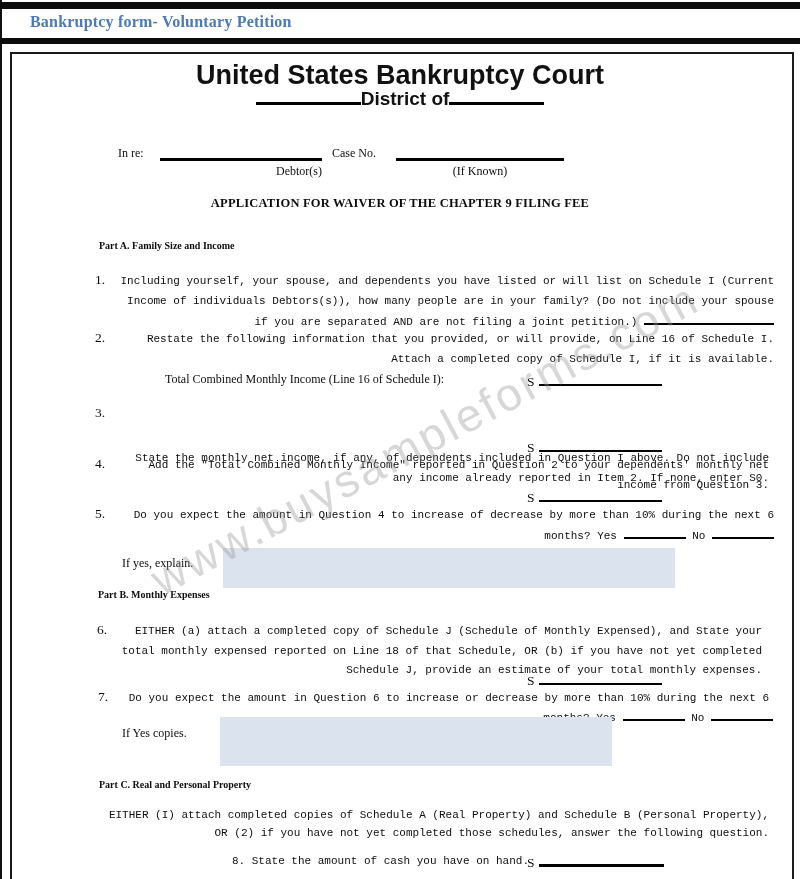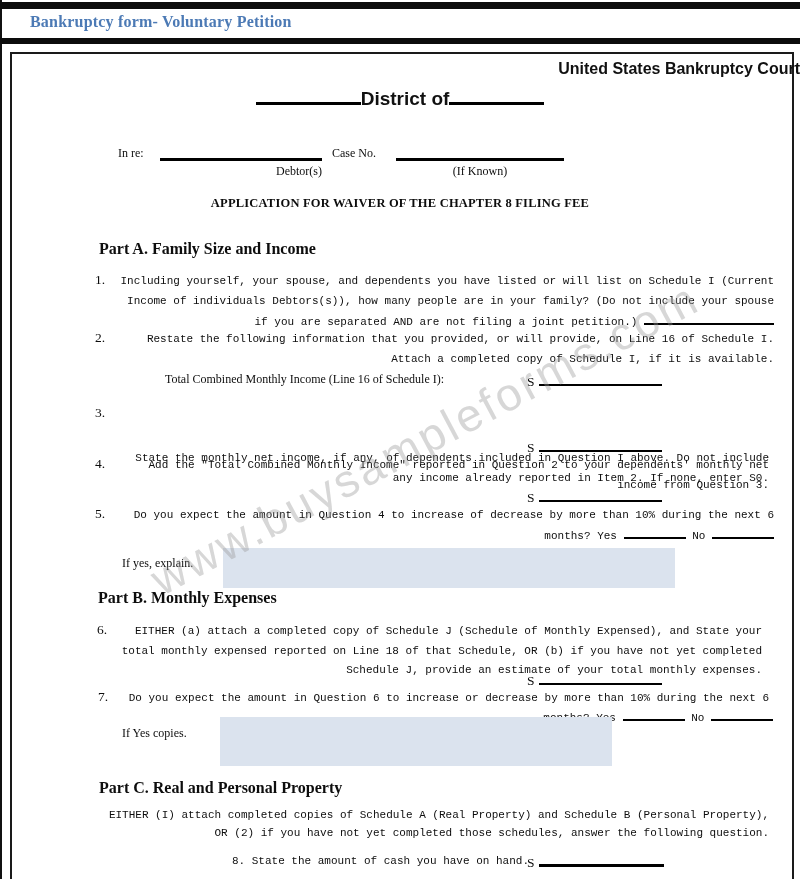--- a/index.html
+++ b/index.html
@@ -18,42 +18,42 @@
     color:#4c7ab5;letter-spacing:.2px;
   }
   
   .form-box{
     position:absolute;left:10px;top:52px;width:780px;height:840px;
     border:2px solid #1a1a1a;background:#fff;
   }
   .content{position:absolute;inset:0;z-index:2;}
   
   .court-title{
-    position:absolute;left:0;width:800px;top:60px;text-align:right;
-    font-family:"Liberation Sans", sans-serif;font-weight:bold;font-size:16px;color:#111;
+    position:absolute;left:0;width:800px;top:60px;text-align:center;
+    font-family:"Liberation Sans", sans-serif;font-weight:bold;font-size:27px;color:#111;
   }
   .district-row{
     position:absolute;left:0;width:800px;top:88px;text-align:center;
     font-family:"Liberation Sans", sans-serif;font-weight:bold;font-size:19px;color:#111;
   }
   .blank{display:inline-block;border-bottom:2.5px solid #000;height:12px;vertical-align:baseline;}
   .blank.thick{border-bottom-width:3px;}
   .w95{width:95px;} .w105{width:105px;} .w130{width:130px;}
   .w62{width:62px;} .w123{width:123px;} .w162{width:162px;} .w168{width:168px;} .w125{width:125px;}
   
   .lbl{position:absolute;font-family:"Liberation Serif", serif;font-size:12px;}
   .line-abs{position:absolute;border-bottom:3px solid #000;}
   
   .app-title{position:absolute;left:0;width:800px;text-align:center;font-weight:bold;font-size:12.5px;font-family:"Liberation Serif", serif;letter-spacing:.2px;}
   
   .qnum{position:absolute;font-size:13.5px;font-family:"Liberation Serif", serif;}
   .qtext{position:absolute;font-size:11px;line-height:19.5px;font-family:Liberation Mono, monospace;text-align:right;}
   .s-group{position:absolute;left:527px;font-size:13.5px;font-family:"Liberation Serif", serif;}
   .s-group .blank{margin-left:4px;}
-  .part-heading{position:absolute;font-weight:bold;font-size:16px;font-family:"Liberation Serif", serif;}
+  .part-heading{position:absolute;font-weight:bold;font-size:10px;font-family:"Liberation Serif", serif;}
   .hl-box{position:absolute;background:#dbe3ee;}
   
   .watermark{
     position:absolute;left:115px;top:398px;width:670px;z-index:3;
     font-family:"Liberation Sans", sans-serif;font-size:46px;letter-spacing:3px;
     color:rgba(150,150,150,0.38);transform:rotate(-28deg);
     white-space:nowrap;pointer-events:none;
   }
 </style>
 </head>
@@ -75,21 +75,21 @@
       <span class="blank w105 thick"></span><span>District of</span><span class="blank w95 thick"></span>
     </div>
 
     <span class="lbl" style="left:118px;top:146px;">In re:</span>
     <div class="line-abs w162" style="left:160px;top:144px;height:14px;width:162px;"></div>
     <span class="lbl" style="left:160px;top:164px;width:162px;text-align:right;">Debtor(s)</span>
     <span class="lbl" style="left:332px;top:146px;">Case No.</span>
     <div class="line-abs w168" style="left:396px;top:144px;height:14px;width:168px;"></div>
     <span class="lbl" style="left:396px;top:164px;width:168px;text-align:center;">(If Known)</span>
 
-    <div class="app-title" style="top:196px;">APPLICATION FOR WAIVER OF THE CHAPTER 8 FILING FEE</div>
+    <div class="app-title" style="top:196px;">APPLICATION FOR WAIVER OF THE CHAPTER 9 FILING FEE</div>
 
     <div class="part-heading" style="left:99px;top:240px;">Part A. Family Size and Income</div>
 
     <span class="qnum" style="left:95px;top:272px;">1.</span>
     <div class="qtext" style="left:114px;top:272px;width:660px;"><span>Including yourself, your spouse, and dependents you have listed or will list on Schedule I (Current Income of individuals Debtors(s)), how many people are in your family? (Do not include your spouse if you are separated AND are not filing a joint petition.)</span>
       <span class="blank w130"></span>
     </div>
 
     <span class="qnum" style="left:95px;top:330px;">2.</span>
     <div class="qtext" style="left:114px;top:330px;width:660px;">Restate the following information that you provided, or will provide, on Line 16 of Schedule I. Attach a completed copy of Schedule I, if it is available.</div>

